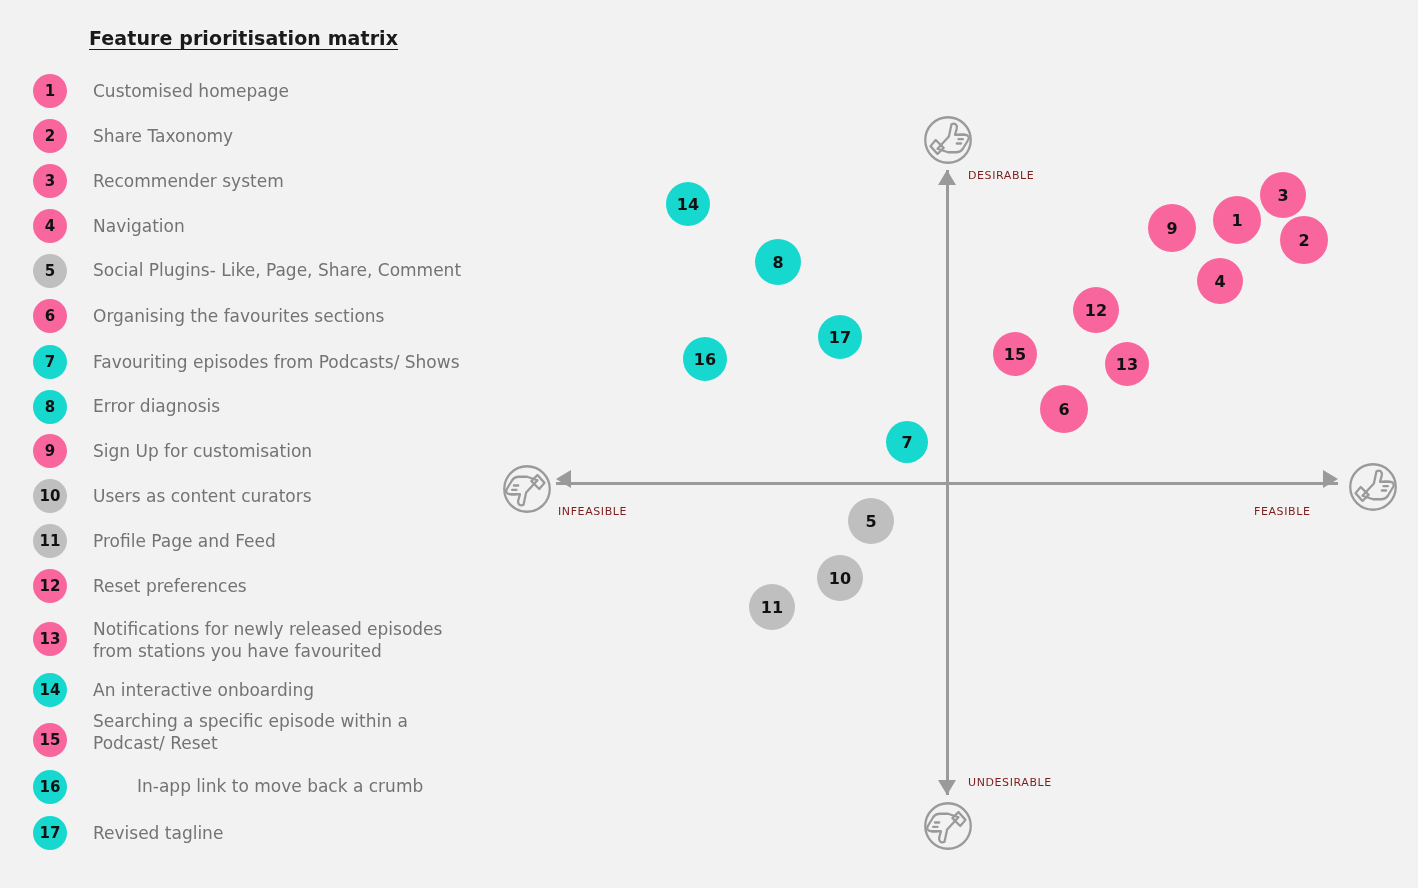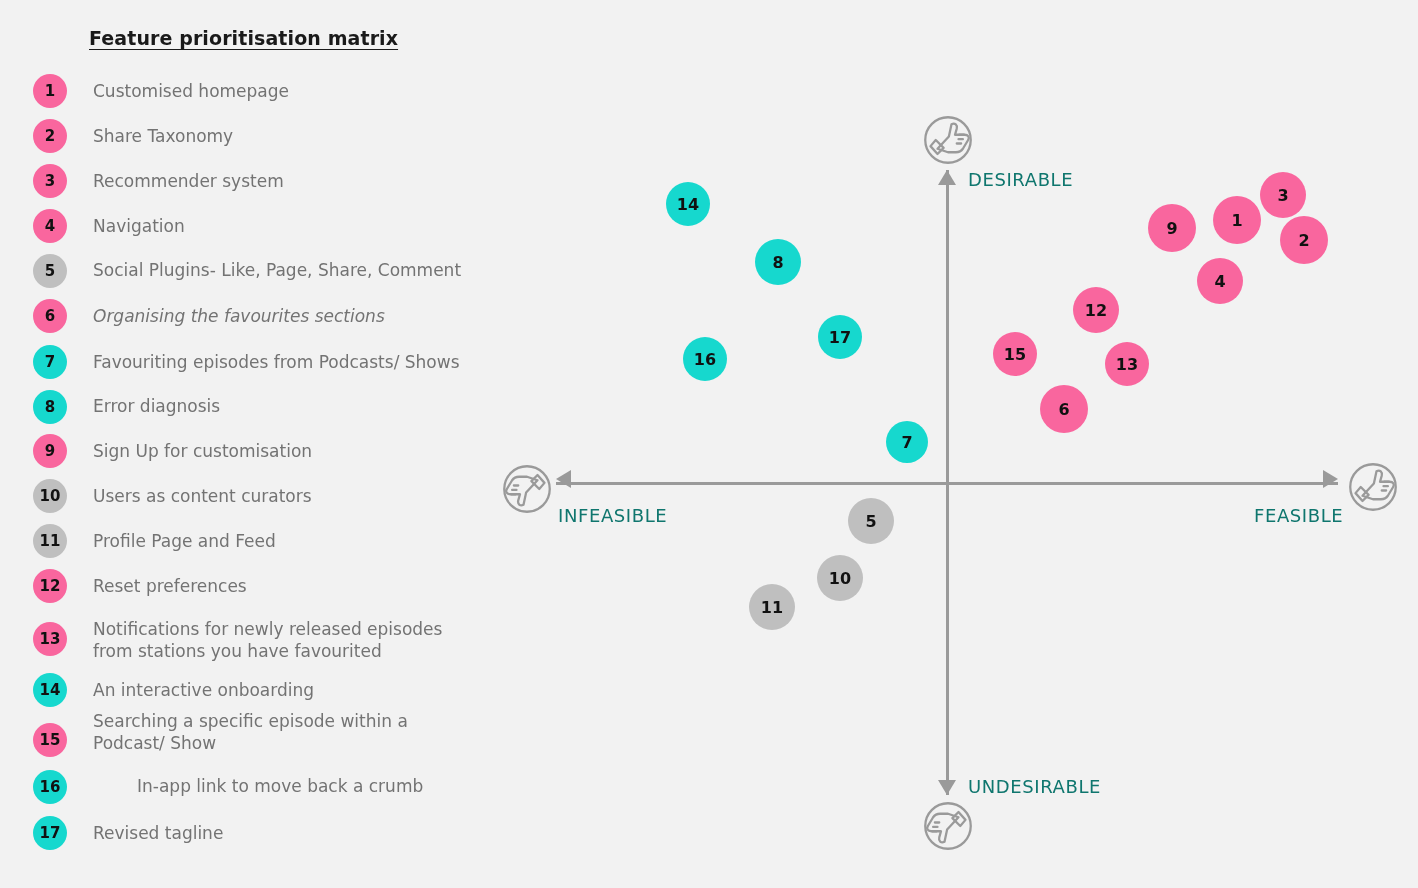--- a/index.html
+++ b/index.html
@@ -53,21 +53,21 @@
     left:938px;top:170px;
     border-left:9px solid transparent;border-right:9px solid transparent;
     border-bottom:15px solid #9a9a9a;
   }
   #arrow-down{
     left:938px;top:780px;
     border-left:9px solid transparent;border-right:9px solid transparent;
     border-top:15px solid #9a9a9a;
   }
   .axis-label{
-    position:absolute;font-size:18px;color:#0f766e;
+    position:absolute;font-size:11px;color:#7f1d1d;
     letter-spacing:.6px;white-space:nowrap;
   }
   #label-desirable{left:968px;top:169px;}
   #label-undesirable{left:968px;top:776px;}
   #label-feasible{left:1254px;top:505px;}
   #label-infeasible{left:558px;top:505px;}
 
   .thumb-icon{position:absolute;width:56px;height:56px;}
   #icon-desirable{left:920px;top:112px;}
   #icon-undesirable{left:920px;top:798px;}
@@ -103,21 +103,21 @@
         <div class="legend-row">
           <div class="legend-badge" style="top: 209px; background: rgb(249, 102, 158);">4</div>
           <div class="legend-label" style="top: 215px;">Navigation</div>
         </div>
         <div class="legend-row">
           <div class="legend-badge" style="top: 254px; background: rgb(191, 191, 191);">5</div>
           <div class="legend-label" style="top: 259px;">Social Plugins- Like, Page, Share, Comment</div>
         </div>
         <div class="legend-row">
           <div class="legend-badge" style="top: 299px; background: rgb(249, 102, 158);">6</div>
-          <div class="legend-label" style="top: 305px; font-style: italic;">Organising the favourites sections</div>
+          <div class="legend-label" style="top: 305px;">Organising the favourites sections</div>
         </div>
         <div class="legend-row">
           <div class="legend-badge" style="top: 345px; background: rgb(22, 216, 206);">7</div>
           <div class="legend-label" style="top: 351px;">Favouriting episodes from Podcasts/ Shows</div>
         </div>
         <div class="legend-row">
           <div class="legend-badge" style="top: 390px; background: rgb(22, 216, 206);">8</div>
           <div class="legend-label" style="top: 395px;">Error diagnosis</div>
         </div>
         <div class="legend-row">
@@ -141,21 +141,21 @@
           <div class="legend-label" style="top: 618px;">Notifications for newly released episodes
 from stations you have favourited</div>
         </div>
         <div class="legend-row">
           <div class="legend-badge" style="top: 673px; background: rgb(22, 216, 206);">14</div>
           <div class="legend-label" style="top: 679px;">An interactive onboarding</div>
         </div>
         <div class="legend-row">
           <div class="legend-badge" style="top: 723px; background: rgb(249, 102, 158);">15</div>
           <div class="legend-label" style="top: 710px;">Searching a specific episode within  a
-Podcast/ Show</div>
+Podcast/ Reset</div>
         </div>
         <div class="legend-row">
           <div class="legend-badge" style="top: 770px; background: rgb(22, 216, 206);">16</div>
           <div class="legend-label" style="top: 775px; margin-left: 44px;">In-app link to move back a crumb</div>
         </div>
         <div class="legend-row">
           <div class="legend-badge" style="top: 816px; background: rgb(22, 216, 206);">17</div>
           <div class="legend-label" style="top: 822px;">Revised tagline</div>
         </div>
       </div>

